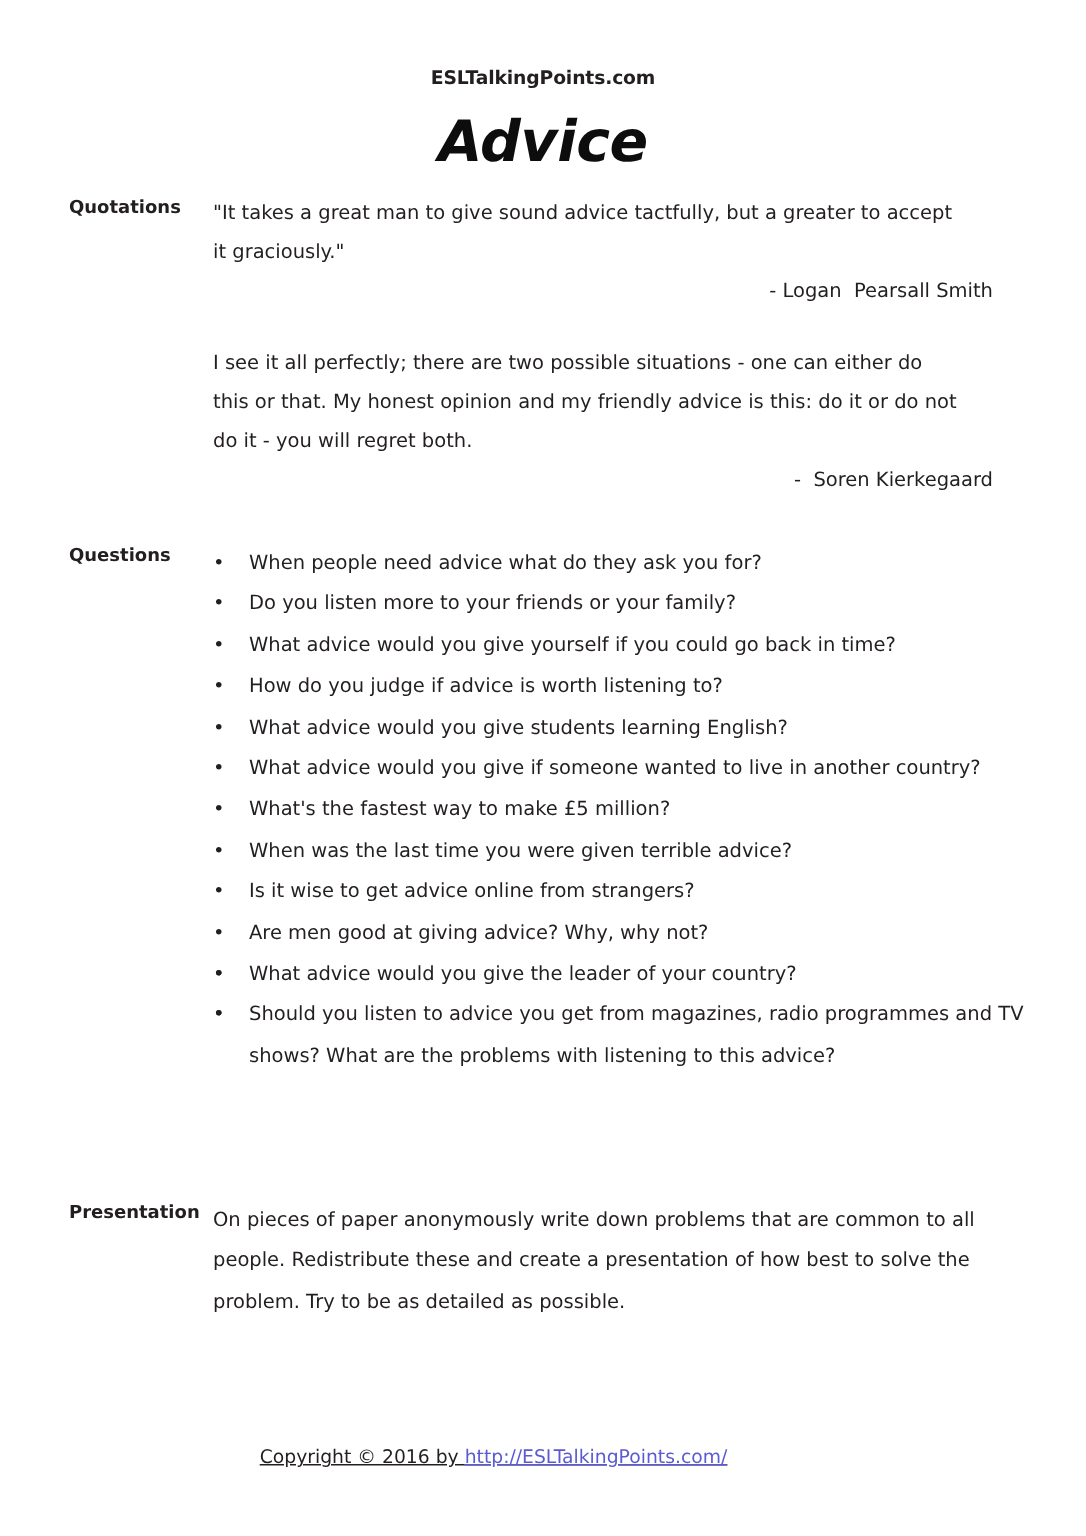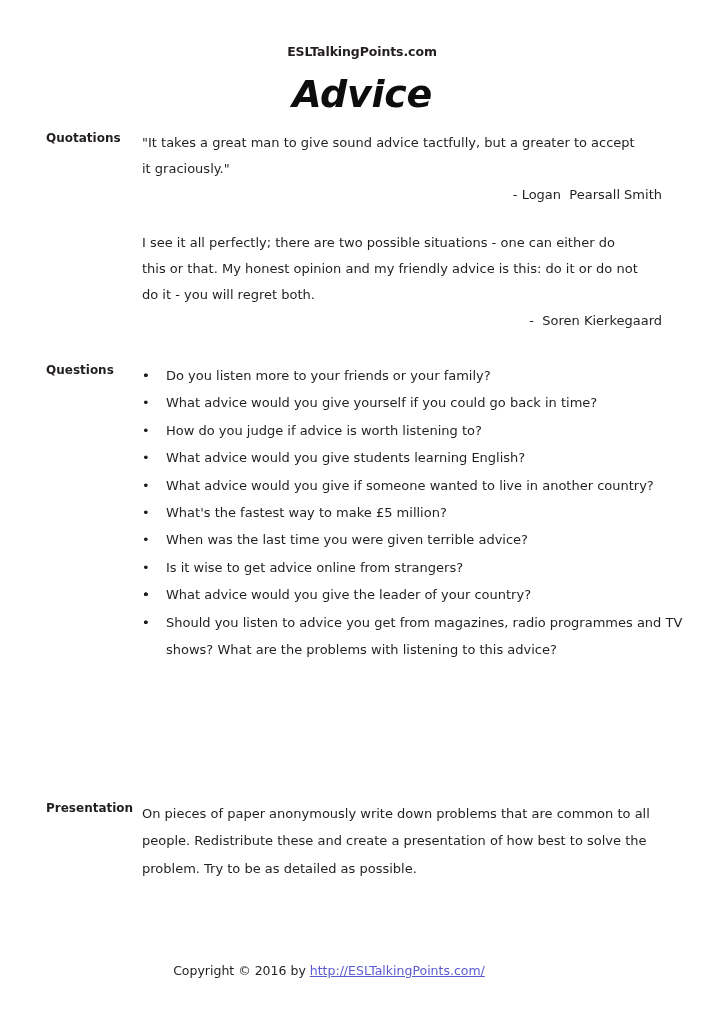--- a/index.html
+++ b/index.html
@@ -123,20 +123,21 @@
 
   
   .footer {
     position: absolute;
     top: 963px;
     left: 0;
     width: 658px;
     text-align: center;
     font-size: 12.5px;
     color: #231f20;
+    text-decoration: underline;
   }
   .footer-link {
     color: #5a5ad2;
     text-decoration: underline;
   }
 </style>
 </head>
 <body>
 
 <div class="page">
@@ -160,30 +161,30 @@
         <div class="quote-attrib">-  Soren Kierkegaard</div>
       </div>
 
     </div>
   </div>
 
   <div class="section" id="questions">
     <div class="section-label">Questions</div>
     <div class="section-body">
       <ul class="q-list">
-        <li class="q-item"><span class="q-bullet">•</span></li>
+        <li class="q-item"><span class="q-bullet">•</span><span>When people need advice what do they ask you for?</span></li>
         <li class="q-item"><span class="q-bullet">•</span><span>Do you listen more to your friends or your family?</span></li>
         <li class="q-item"><span class="q-bullet">•</span><span>What advice would you give yourself if you could go back in time?</span></li>
         <li class="q-item"><span class="q-bullet">•</span><span>How do you judge if advice is worth listening to?</span></li>
         <li class="q-item"><span class="q-bullet">•</span><span>What advice would you give students learning English?</span></li>
         <li class="q-item"><span class="q-bullet">•</span><span>What advice would you give if someone wanted to live in another country?</span></li>
         <li class="q-item"><span class="q-bullet">•</span><span>What's the fastest way to make £5 million?</span></li>
         <li class="q-item"><span class="q-bullet">•</span><span>When was the last time you were given terrible advice?</span></li>
         <li class="q-item"><span class="q-bullet">•</span><span>Is it wise to get advice online from strangers?</span></li>
-        <li class="q-item"><span class="q-bullet">•</span></li>
+        <li class="q-item"><span class="q-bullet">•</span><span>Are men good at giving advice? Why, why not?</span></li>
         <li class="q-item"><span class="q-bullet">•</span></li>
         <li class="q-item"><span class="q-bullet">•</span><span>What advice would you give the leader of your country?</span></li>
         <li class="q-item"><span class="q-bullet">•</span></li>
         <li class="q-item"><span class="q-bullet">•</span><span>Should you listen to advice you get from magazines, radio programmes and TV shows? What are the problems with listening to this advice?</span></li>
       </ul>
     </div>
   </div>
 
   <div class="section" id="presentation">
     <div class="section-label pres-label">Presentation</div>

